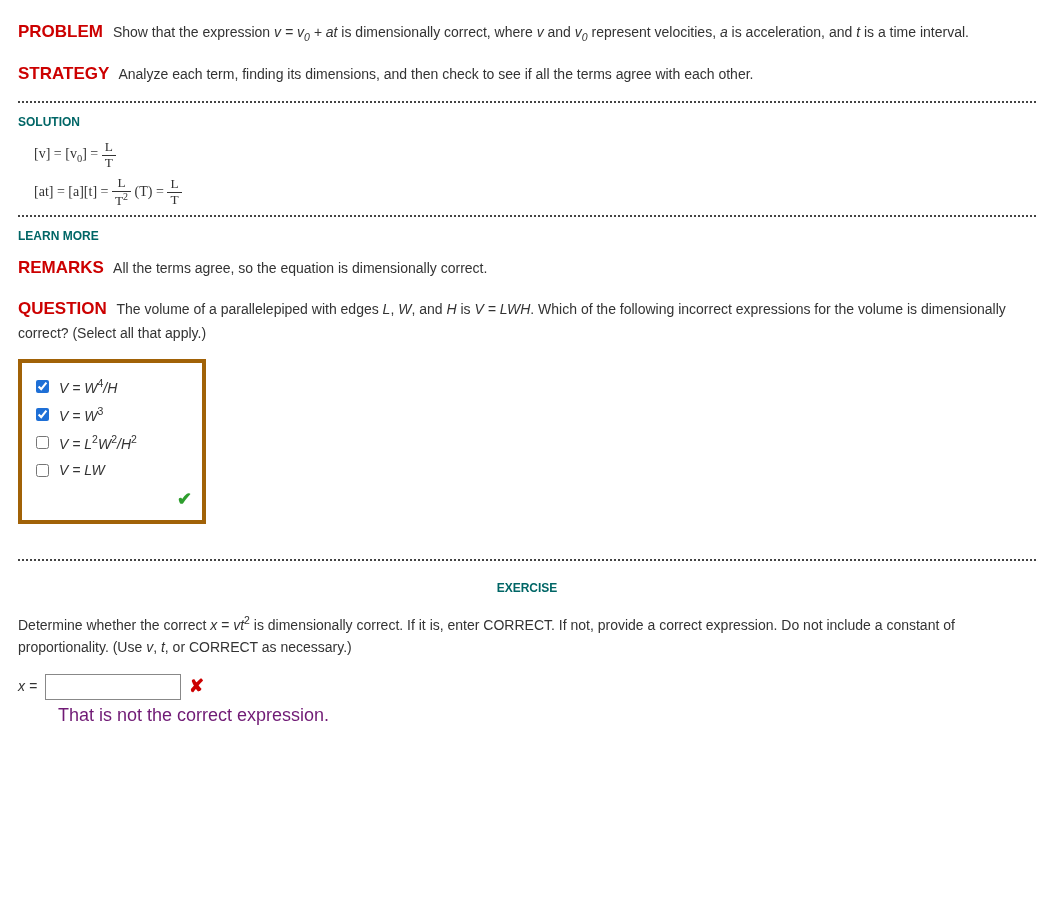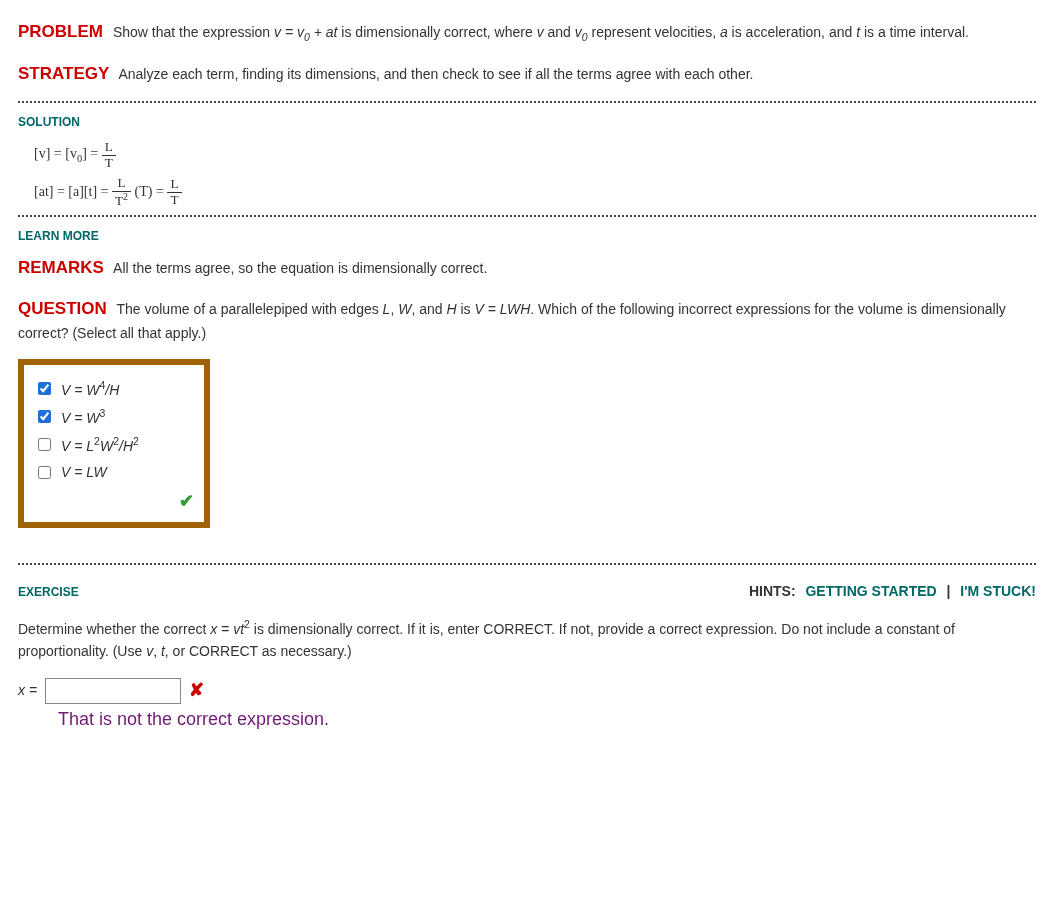--- a/index.html
+++ b/index.html
@@ -37,21 +37,21 @@
   .row .right { flex: 1; font-family: Verdana; margin-left: 16px; }
   .frac {
     display: inline-block;
     vertical-align: middle;
     text-align: center;
     font-size: 0.95em;
   }
   .frac .num { display: block; border-bottom: 1px solid #333; padding: 0 3px; line-height:1.1;}
   .frac .den { display: block; padding: 0 3px; line-height:1.1;}
   .answer-box {
-    border: 6px solid #a16207;
+    border: 4px solid #a16207;
     padding: 8px 10px 6px 10px;
     width: 160px;
     margin: 6px 0;
   }
   .opt-row { display: flex; align-items: center; margin: 4px 0; font-style: italic;}
   .opt-row input { margin-right: 10px; accent-color: #1e6fd6;}
   .checkmark {
     color: #2e9e2e;
     font-size: 18px;
     font-weight: bold;
@@ -169,26 +169,20 @@
   </div>
   <div class="checkmark">✔</div>
 </div>
 
 <br>
 <hr class="dotted-divider">
 
 
 <div class="exercise-header">
   <div class="heading-teal title">EXERCISE</div>
-  <div class="hints">
-    <span class="hints-label">HINTS:</span>
-    <span class="hint-link">GETTING STARTED</span>
-    <span class="hint-sep">|</span>
-    <span class="hint-link">I'M STUCK!</span>
-  </div>
 </div>
 
 <p>
   <span>Determine whether the correct </span>
   <span class="ital"><span>x = vt</span></span><span class="sup">2</span>
   <span> is dimensionally correct. If it is, enter CORRECT. If not, provide a correct expression. Do not include a constant of proportionality. (Use </span>
   <span class="ital">v</span><span>, </span>
   <span class="ital">t</span><span>, or CORRECT as necessary.)</span>
 </p>
 

